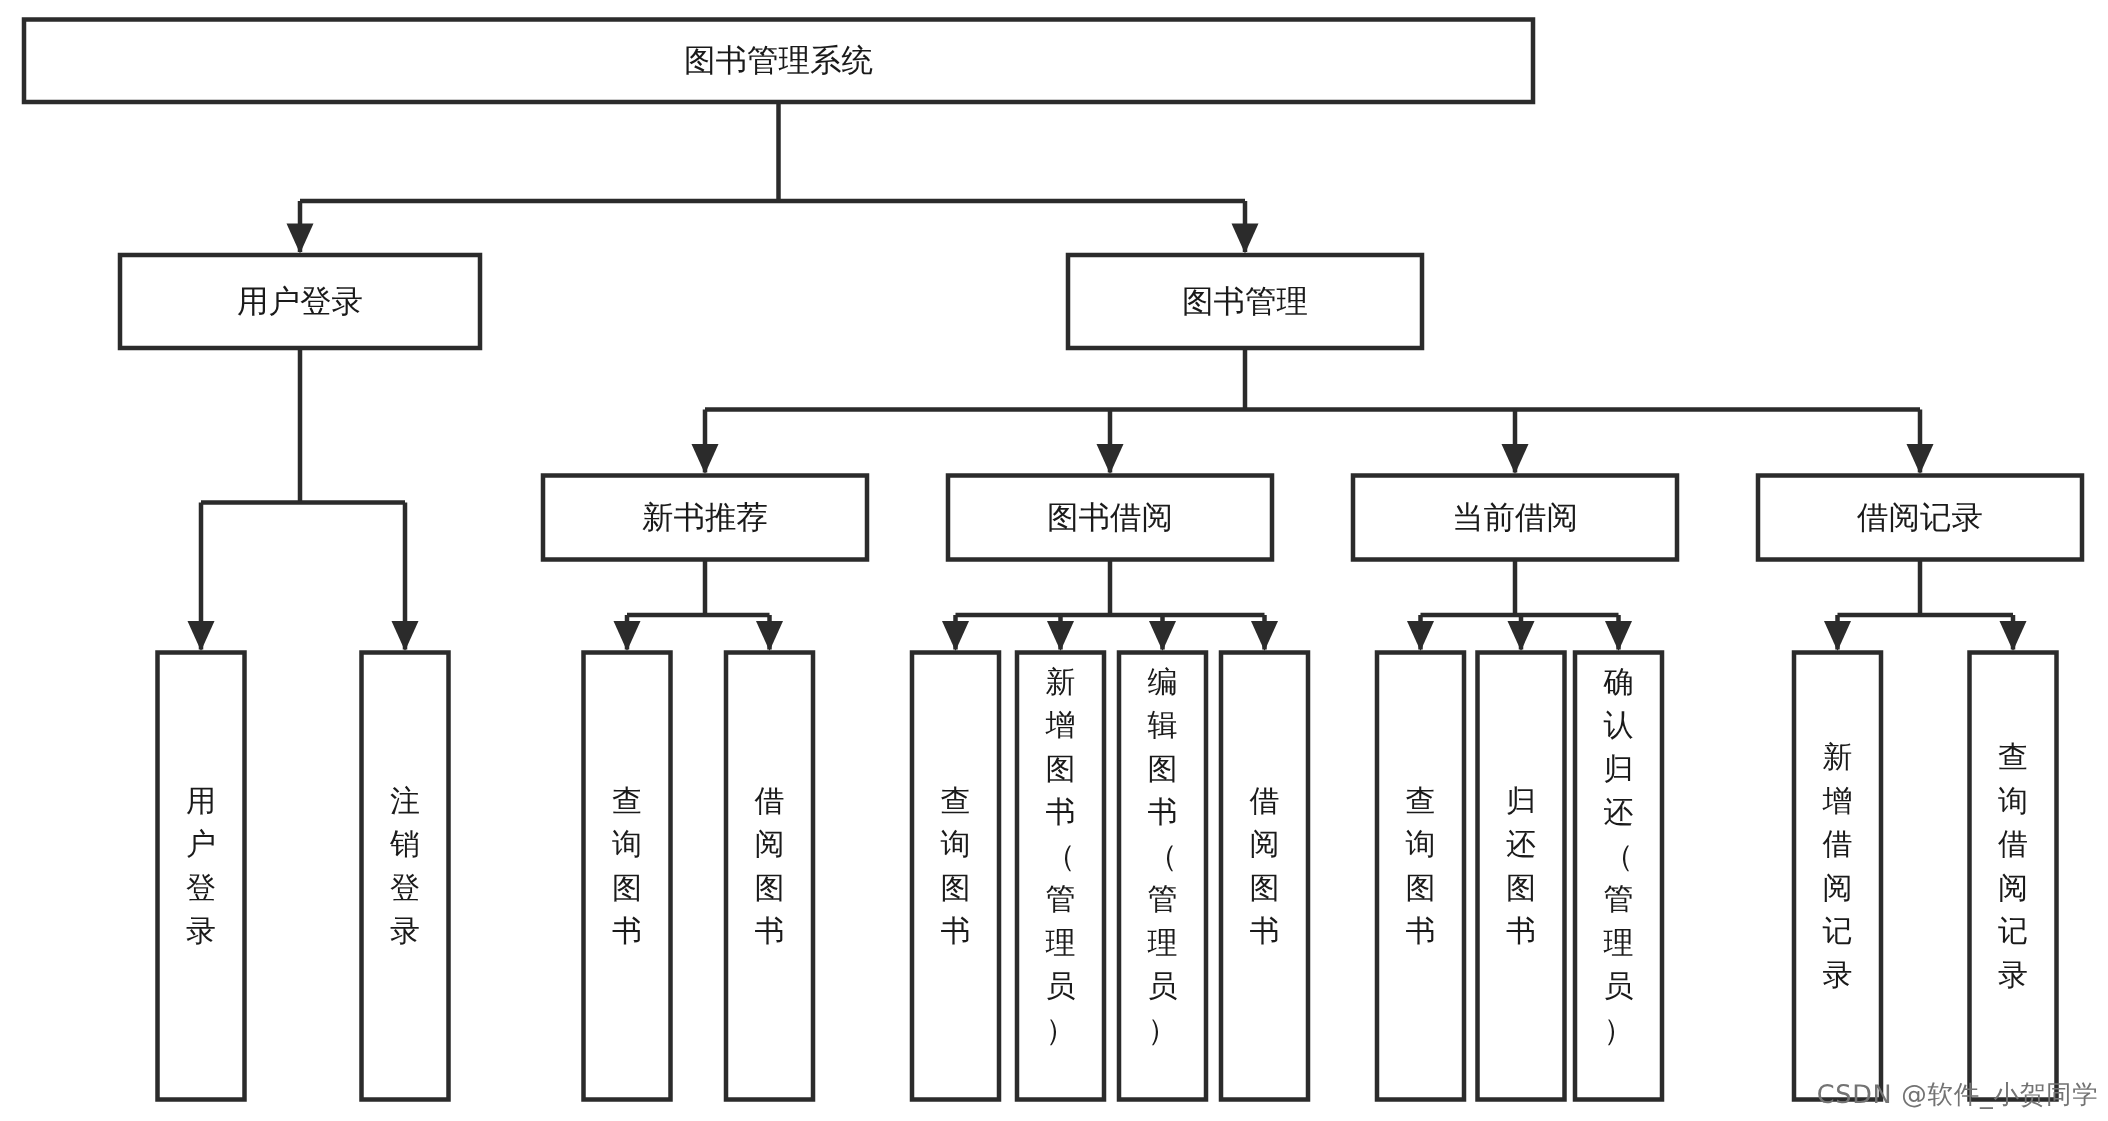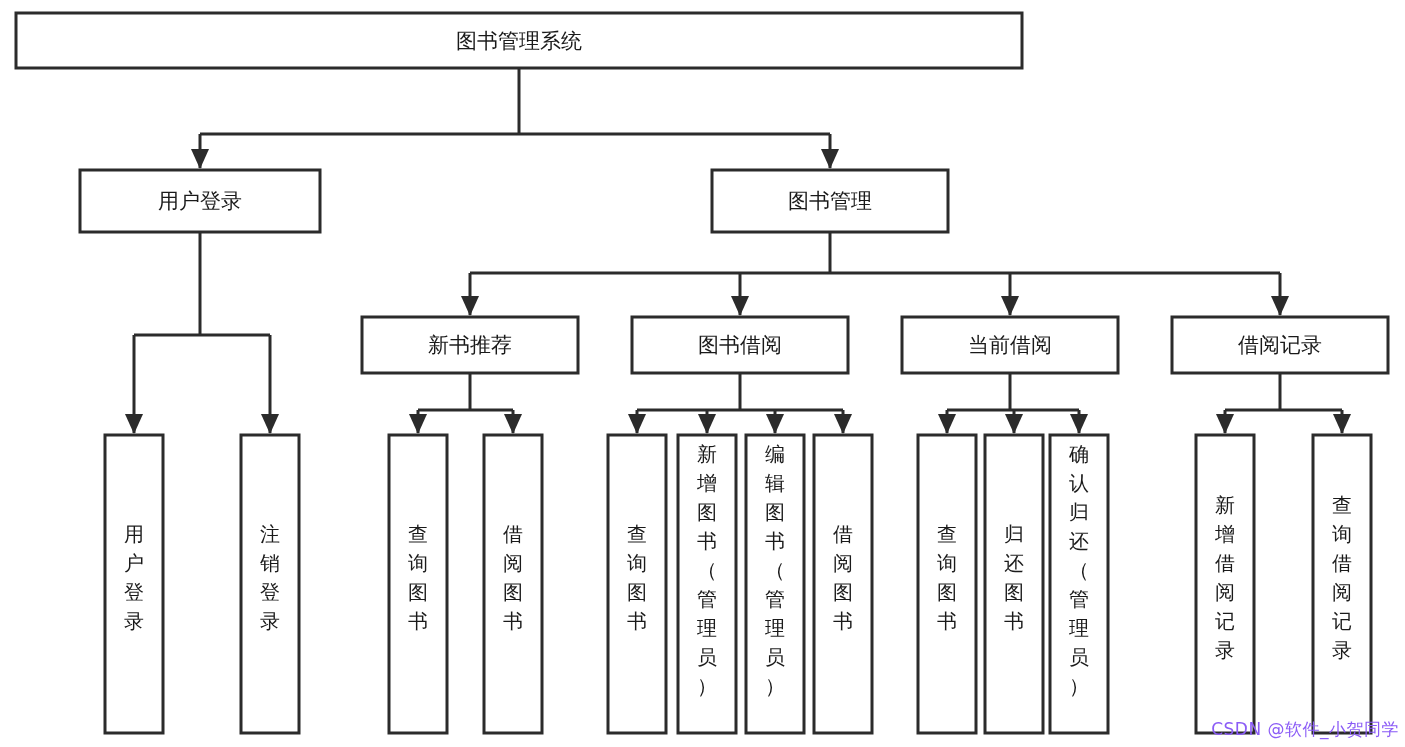--- a/index.html
+++ b/index.html
@@ -60,21 +60,21 @@
     font-size: 20px;
     fill: #1a1a1a;
     text-anchor: middle;
   }
   .watermark {
     position: absolute;
     right: 6px;
     bottom: 6px;
     font-family: "DejaVu Sans", "Liberation Sans", sans-serif;
     font-size: 17px;
-    color: #8b5cf6;
+    color: #737373;
     letter-spacing: 0.5px;
     white-space: nowrap;
     user-select: none;
   }
 </style>
 </head>
 <body>
 
 <div id="diagram-root">
   <svg class="diagram" viewBox="0 0 1405 747">

